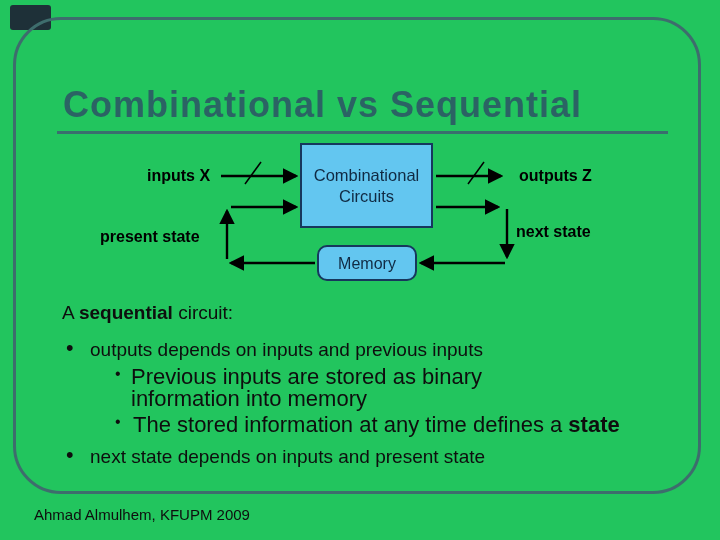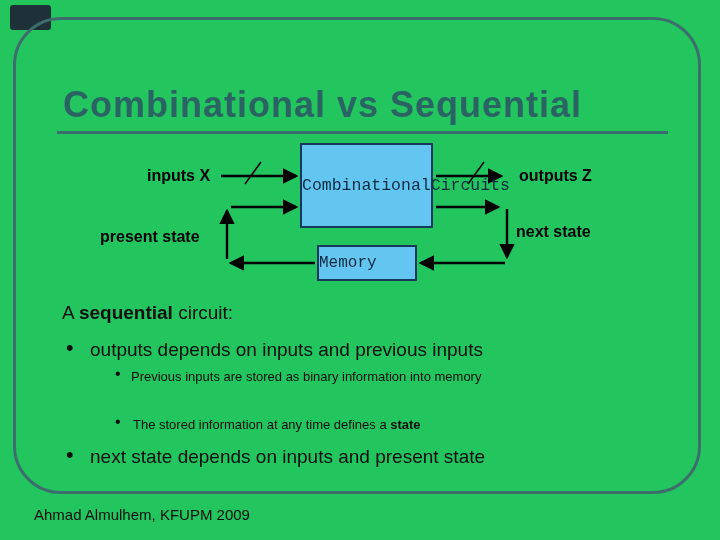--- a/index.html
+++ b/index.html
@@ -23,32 +23,32 @@
   }
   .title-underline{
     position:absolute;left:57px;top:131px;width:611px;height:3px;
     background:var(--c-underline,#3a6e6e);
   }
   .arrows{position:absolute;left:0;top:0;width:720px;height:540px;}
   .arrows line{stroke:#000;}
   .dbox{
     position:absolute;box-sizing:border-box;
     background:var(--c-box_fill,#63c6f0);border:2px solid var(--c-box_border,#17375d);
-    display:flex;flex-direction:row;align-items:center;
-    font-size:16.5px;line-height:21px;color:#102a43;text-align:center;font-family:Liberation Mono, monospace;
+    display:flex;flex-direction:column;align-items:center;justify-content:center;
+    font-size:16.5px;line-height:21px;color:#102a43;text-align:center;
   }
   .box-combo{left:300px;top:143px;width:133px;height:85px;}
-  .box-memory{left:317px;top:245px;width:100px;height:36px;font-size:16px;}
+  .box-memory{left:317px;top:245px;width:100px;height:36px;font-size:16px;border-radius:10px;}
   .dlabel{position:absolute;font-size:16px;font-weight:bold;color:#000;white-space:nowrap;}
   .lbl-inputs{left:147px;top:167px;}
   .lbl-outputs{left:519px;top:167px;}
   .lbl-present{left:100px;top:228px;}
   .lbl-next{left:516px;top:223px;}
   .body-line{position:absolute;font-size:19px;line-height:25px;white-space:nowrap;}
-  .sub-line{position:absolute;font-size:13px;line-height:21.5px;}
+  .sub-line{position:absolute;font-size:22px;line-height:21.5px;}
   .dot{position:absolute;font-size:21.5px;}
   .dot-sm{position:absolute;font-size:16px;}
   .intro{left:62px;top:300px;}
   .b1-dot{left:66px;top:336px;}   .b1-text{left:90px;top:337px;}
   .s1-dot{left:115px;top:365px;}  .s1-text{left:131px;top:366px;width:462px;white-space:normal;}
   .s2-dot{left:115px;top:413px;}  .s2-text{left:133px;top:414px;white-space:nowrap;}
   .b2-dot{left:66px;top:443px;}   .b2-text{left:90px;top:444px;}
   .footer{
     position:absolute;left:34px;top:506px;width:686px;text-align:left;
     font-size:15px;color:#0e0e0e;

